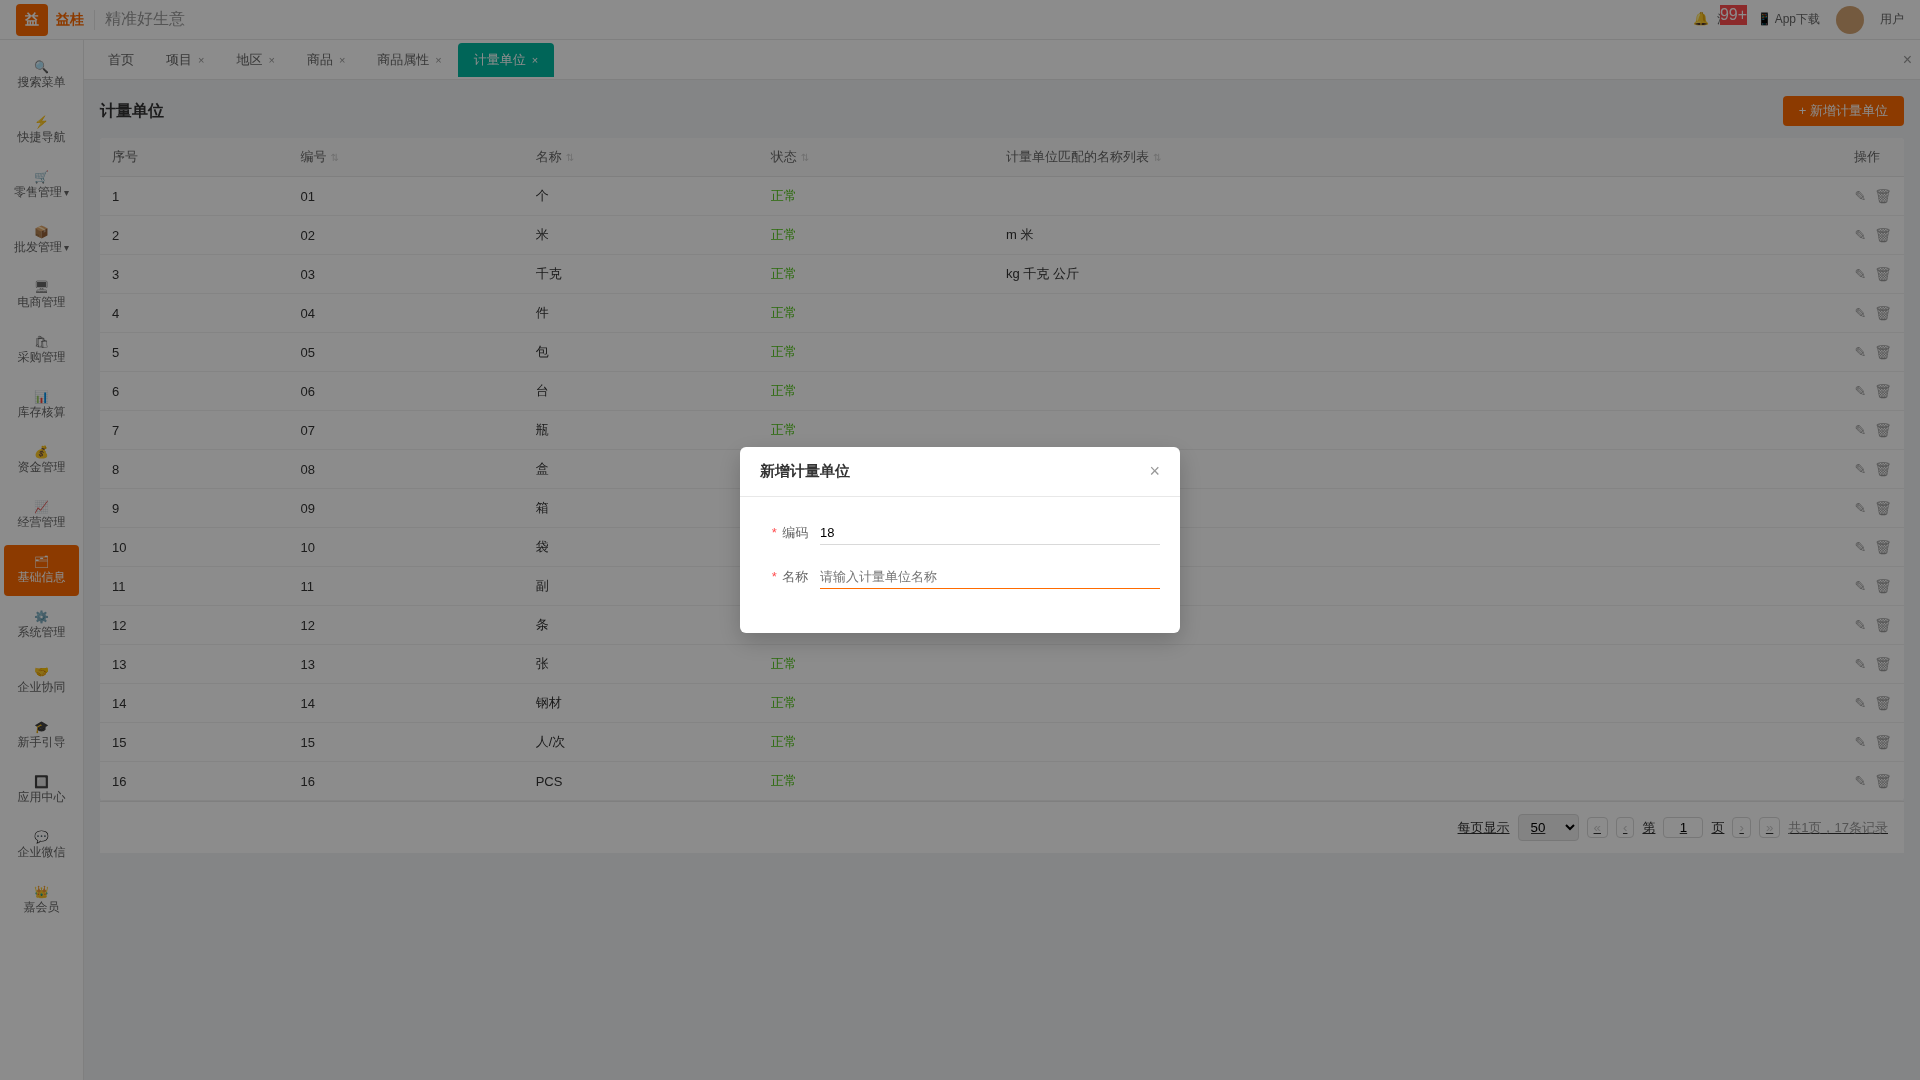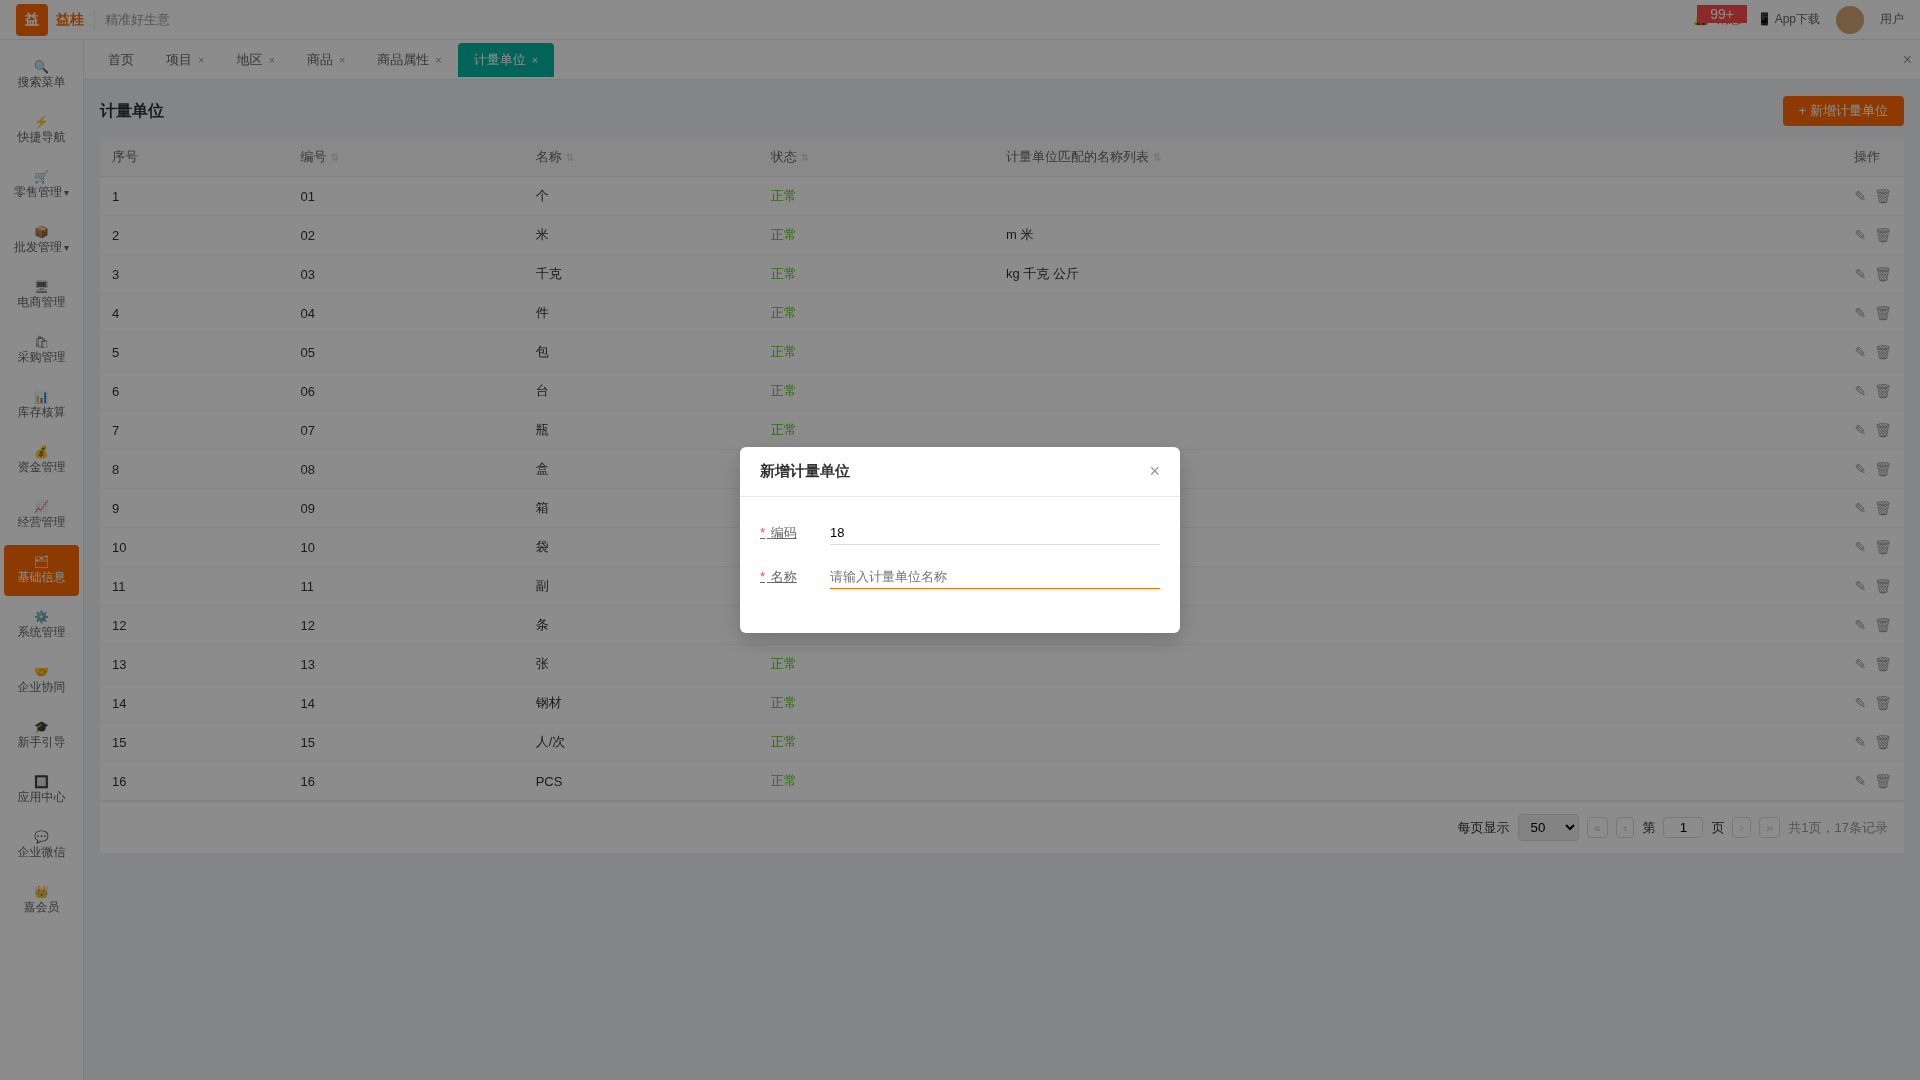--- a/index.html
+++ b/index.html
@@ -7,21 +7,21 @@
 
     
     .app-container { display: flex; flex-direction: column; height: 1080px; width: 1920px; }
     .top-bar { height: 40px; background: #fff; display: flex; align-items: center; justify-content: space-between; padding: 0 16px; border-bottom: 1px solid #e8e8e8; }
     .top-bar-left { display: flex; align-items: center; gap: 10px; }
     .logo-area { display: flex; align-items: center; gap: 8px; }
     .logo-icon { width: 32px; height: 32px; background: #ff6b00; border-radius: 4px; display: flex; align-items: center; justify-content: center; color: white; font-weight: bold; font-size: 14px; }
     .logo-text { color: #ff6b00; font-weight: bold; font-size: 14px; }
     .top-bar-right { display: flex; align-items: center; gap: 16px; }
     .notification-btn { position: relative; cursor: pointer; }
-    .notification-badge { position: absolute; top: -6px; right: -6px; background: #ff4d4f; color: white; border-radius: 0; font-size: 14px; padding: 1px 13px; }
+    .notification-badge { position: absolute; top: -6px; right: -6px; background: #ff4d4f; color: white; border-radius: 0; font-size: 16px; padding: 1px 0; }
     .app-download { color: #666; cursor: pointer; font-size: 12px; }
     .user-avatar { width: 28px; height: 28px; background: #d4a574; border-radius: 50%; }
 
     
     .main-layout { display: flex; flex: 1; overflow: hidden; }
 
     
     .sidebar { width: 84px; background: #fff; border-right: 1px solid #e8e8e8; display: flex; flex-direction: column; padding: 8px 0; overflow-y: auto; }
     .sidebar-item { padding: 10px 8px; text-align: center; cursor: pointer; color: #666; font-size: 12px; border-radius: 4px; margin: 2px 4px; }
     .sidebar-item.active { background: #ff6b00; color: white; border-radius: 4px; }
@@ -49,35 +49,35 @@
     .table-container { background: white; border-radius: 4px; overflow: hidden; }
     table { width: 100%; border-collapse: collapse; }
     thead tr { background: #fafafa; }
     th { padding: 10px 12px; text-align: left; font-weight: 500; color: #666; border-bottom: 1px solid #e8e8e8; font-size: 13px; }
     td { padding: 10px 12px; border-bottom: 1px solid #f0f0f0; font-size: 13px; color: #333; }
     .status-normal { color: #52c41a; }
     .action-btns { display: flex; gap: 8px; }
     .action-btn { cursor: pointer; color: #999; font-size: 14px; }
 
     
-    .pagination-bar { display: flex; align-items: center; justify-content: flex-end; padding: 12px 16px; background: white; border-top: 1px solid #e8e8e8; gap: 8px; font-size: 13px; }
+    .pagination-bar { display: flex; align-items: center; justify-content: flex-end; padding: 12px 16px; background: white; border-top: 1px solid #e8e8e8; gap: 8px; font-size: 13px; text-decoration: underline; }
     .pagination-select { border: 1px solid #d9d9d9; border-radius: 4px; padding: 4px 8px; }
     .pagination-btn { cursor: pointer; padding: 2px 6px; border: 1px solid #d9d9d9; border-radius: 4px; background: white; color: #666; }
     .pagination-btn:disabled { color: #ccc; cursor: not-allowed; }
     .pagination-input { width: 40px; border: 1px solid #d9d9d9; border-radius: 4px; padding: 2px 4px; text-align: center; }
 
     
     .modal-overlay { position: fixed; top: 0; left: 0; right: 0; bottom: 0; background: rgba(0,0,0,0.45); z-index: 1000; display: flex; align-items: center; justify-content: center; }
     .modal { background: white; border-radius: 6px; width: 440px; box-shadow: 0 8px 24px rgba(0,0,0,0.2); }
     .modal-header { padding: 14px 20px; border-bottom: 1px solid #e8e8e8; display: flex; align-items: center; justify-content: space-between; }
     .modal-title { font-size: 15px; font-weight: bold; color: #333; }
     .modal-close { cursor: pointer; color: #999; font-size: 18px; }
     .modal-body { padding: 24px 20px; }
     .form-item { display: flex; align-items: center; margin-bottom: 20px; }
-    .form-label { width: 60px; text-align: left; margin-right: 10px; color: #666; font-size: 13px; text-decoration: underline; }
+    .form-label { width: 60px; text-align: center; color: #666; font-size: 13px; }
     .form-label .required { color: #ff4d4f; margin-right: 2px; }
     .form-input { flex: 1; border: none; border-bottom: 1px solid #d9d9d9; padding: 4px 0; font-size: 13px; outline: none; }
     .form-input.has-value { border-bottom-color: #d9d9d9; }
     .form-input.active-input { border-bottom-color: #ff6b00; }
     .modal-footer { padding: 12px 20px 20px; display: flex; justify-content: center; gap: 12px; border-top: 1px solid #f0f0f0; }
     .btn-cancel { padding: 6px 20px; border: 1px solid #d9d9d9; border-radius: 4px; background: white; cursor: pointer; color: #666; font-size: 13px; }
     .btn-save { padding: 6px 20px; border: none; border-radius: 4px; background: white; cursor: pointer; color: #ff6b00; border: 1px solid #ff6b00; font-size: 13px; }
     .btn-save-new { padding: 6px 20px; border: none; border-radius: 4px; background: #ff6b00; cursor: pointer; color: white; font-size: 13px; }
 
     .sort-icon { color: #ccc; font-size: 10px; margin-left: 2px; }
@@ -88,21 +88,21 @@
 
 <div class="app-container">
 
   <div class="top-bar">
     <div class="top-bar-left">
       <div class="logo-area">
         <div class="logo-icon">益</div>
         <span class="logo-text">益桂</span>
       </div>
       <div style="width:1px;height:20px;background:#e8e8e8;"></div>
-      <span style="color:#999;font-size:13px;">精准好生意</span>
+      <span style="color:#999;font-size:16px;">精准好生意</span>
     </div>
     <div class="top-bar-right">
       <div class="notification-btn">
         <span>🔔</span>
         <span class="notification-badge">99+</span>
         <span style="font-size:12px;color:#666;margin-left:4px;">消息</span>
       </div>
       <div class="app-download">
         <span>📱</span>
         <span>App下载</span>

